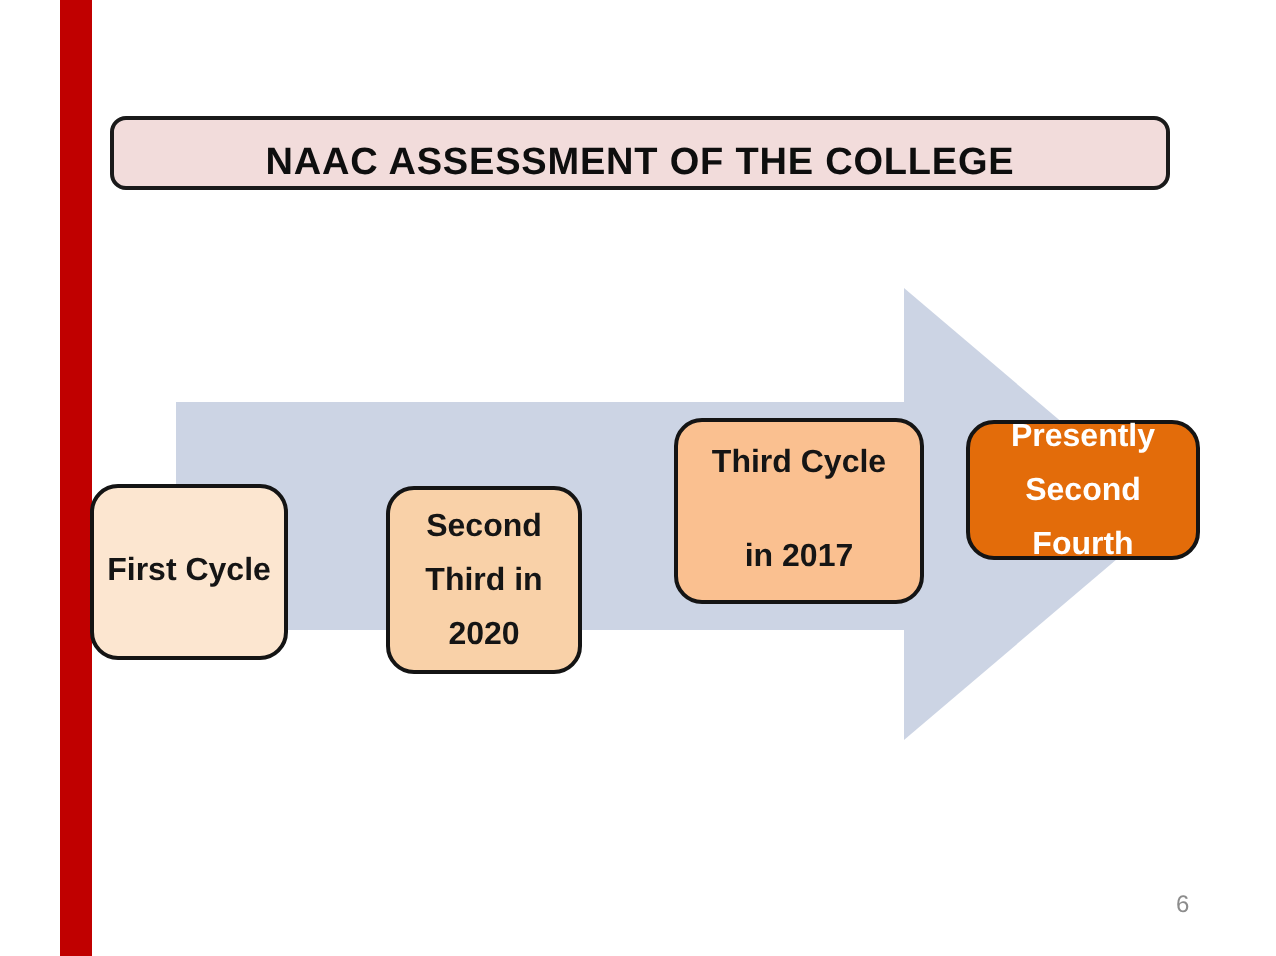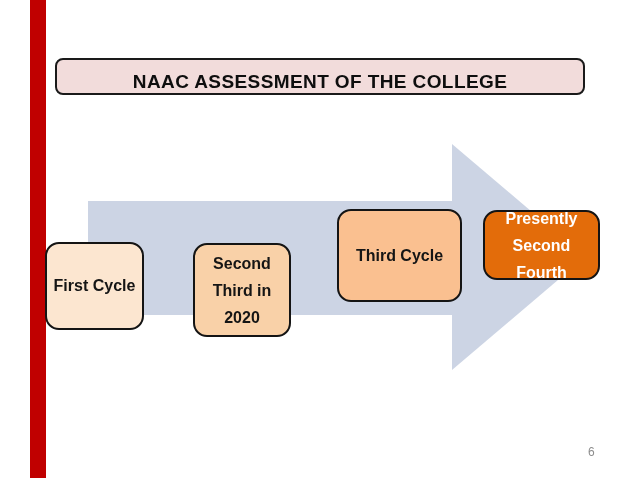--- a/index.html
+++ b/index.html
@@ -85,20 +85,21 @@
   </div>
 
   <div class="cycle-box box2 lh3" style="background-color: rgb(249, 209, 168);">
     <span class="line">Second</span>
     <span class="line">Third in</span>
     <span class="line">2020</span>
   </div>
 
   <div class="cycle-box box3 lh2" style="background-color: rgb(250, 192, 144);">
     <span class="line">Third Cycle</span>
+    <span class="line">in 2017</span>
   </div>
 
   <div class="cycle-box box4 lh3" style="background-color: rgb(227, 108, 10);">
     <span class="line">Presently</span>
     <span class="line">Second</span>
     <span class="line">Fourth</span>
   </div>
 
   <div class="page-number" style="color: rgb(140, 140, 140);">6</div>
 

